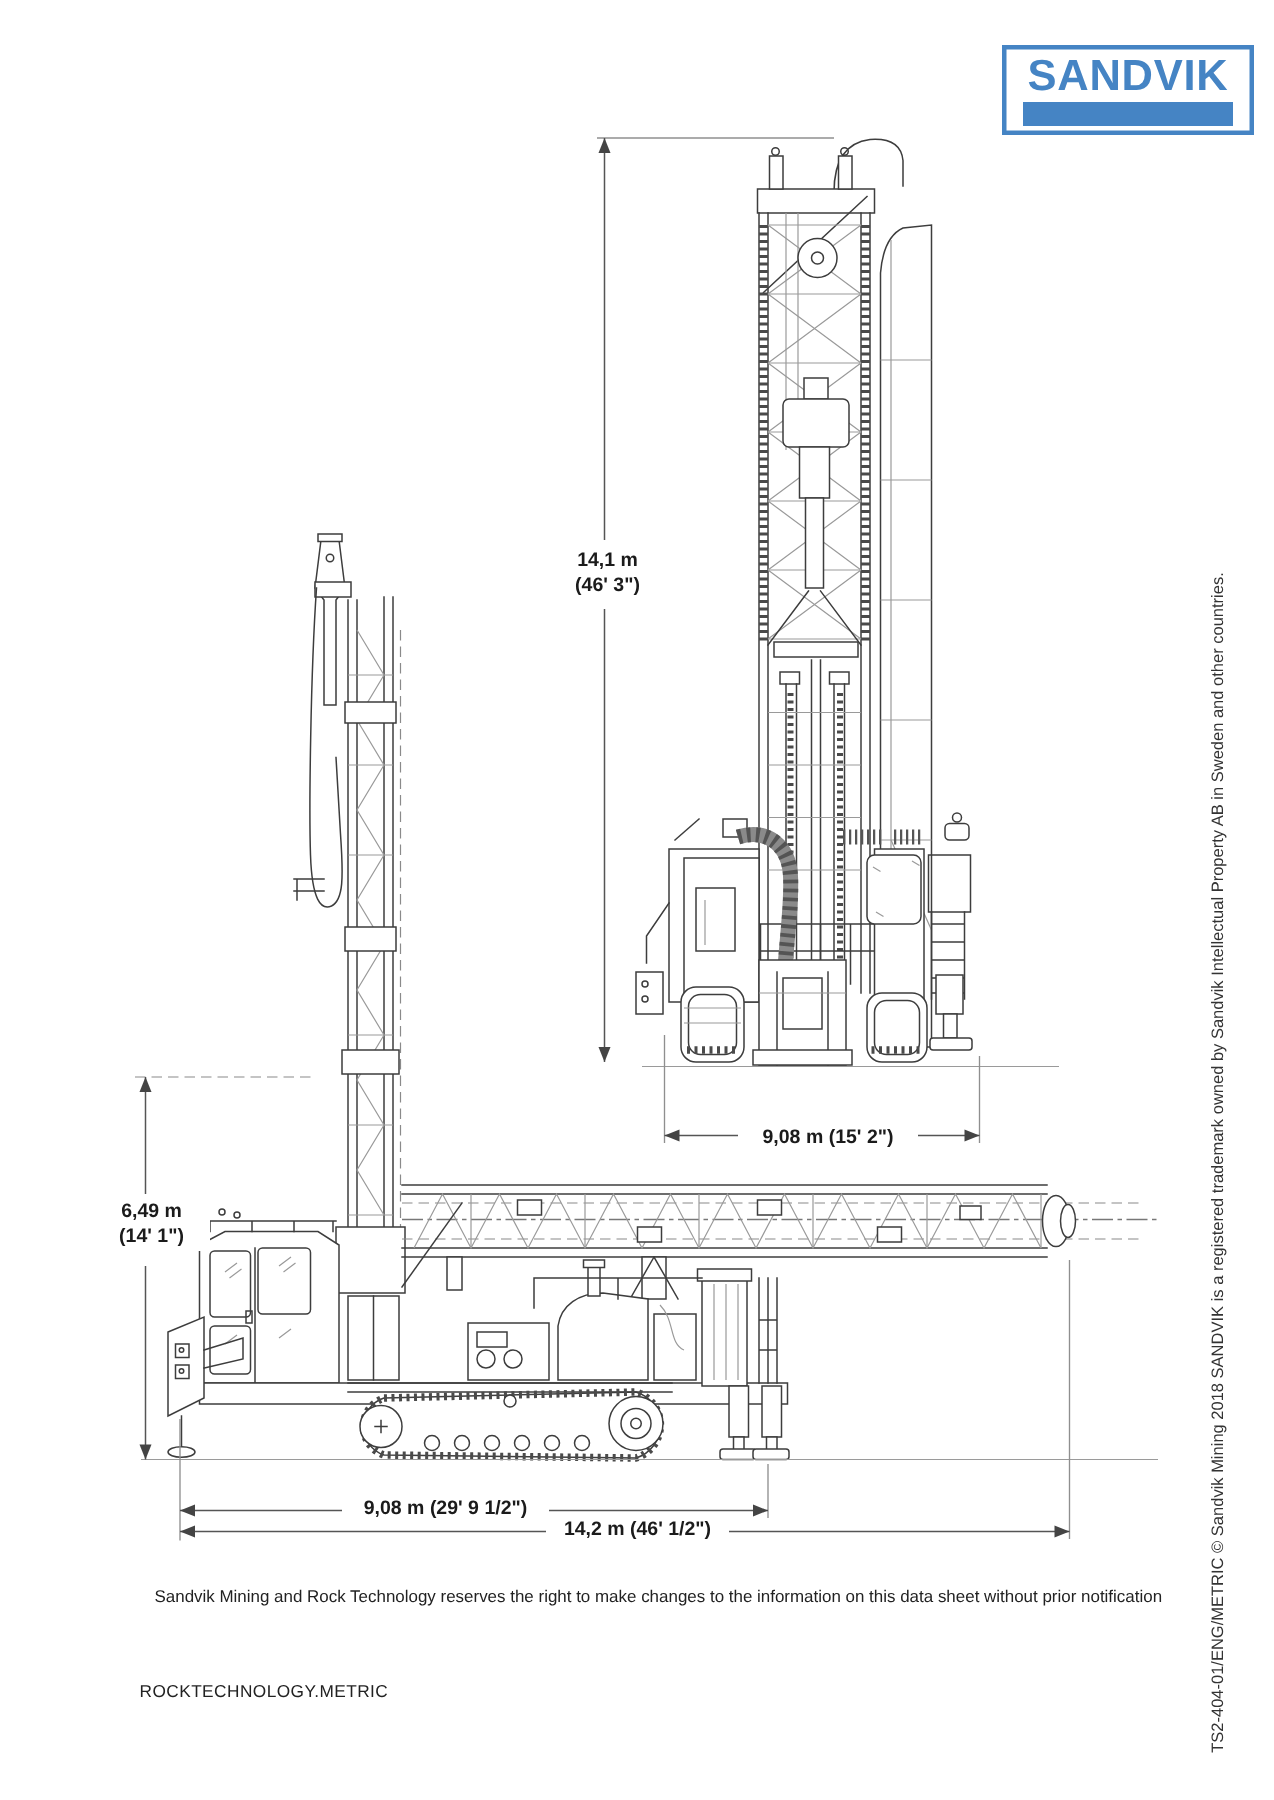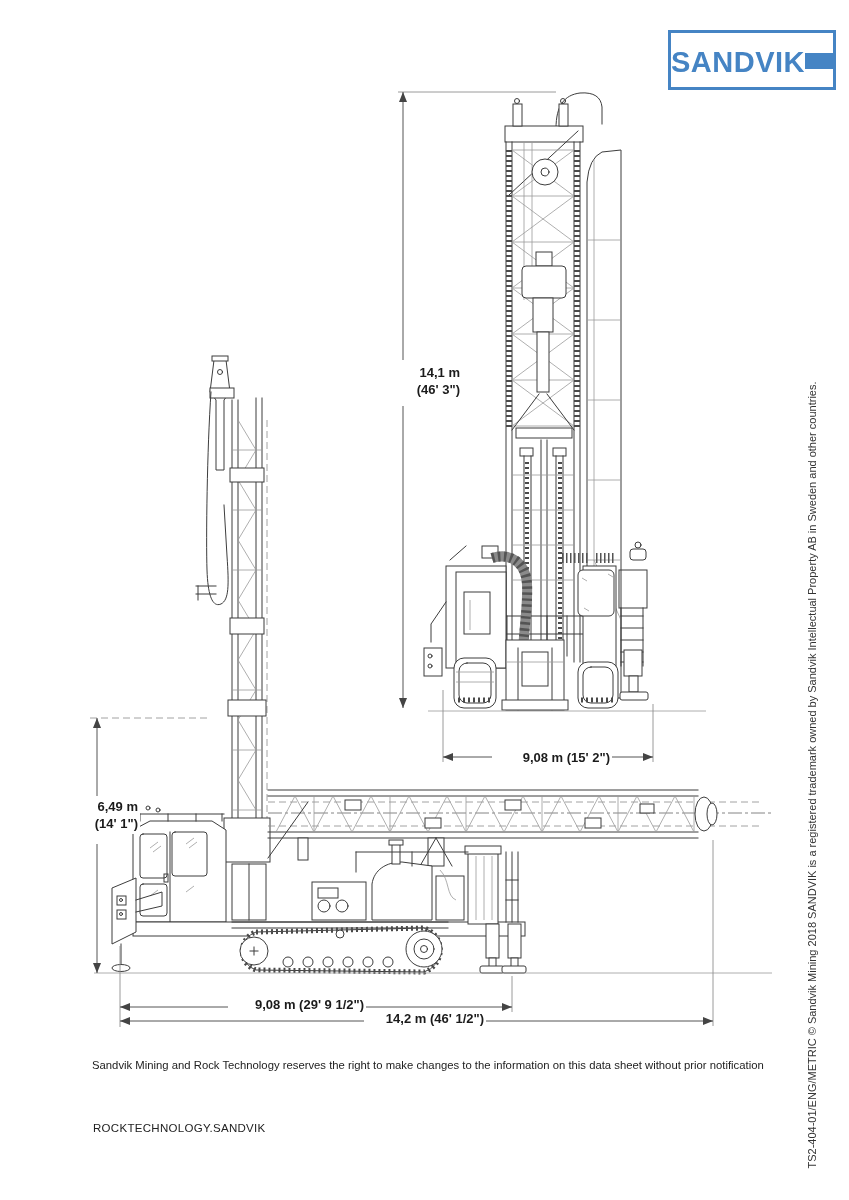--- a/index.html
+++ b/index.html
@@ -16,28 +16,28 @@
   .studs{stroke:#4a4a4a;stroke-width:6;stroke-dasharray:2 3;fill:none}
   .studs2{stroke:#4a4a4a;stroke-width:4;stroke-dasharray:2 3;fill:none}
   .tread{stroke:#4a4a4a;stroke-width:5;stroke-dasharray:2 3;fill:none}
   .hose{stroke:#8a8a8a;stroke-width:10;fill:none}
   .hosecoil{stroke:#3d3d3d;stroke-width:10;stroke-dasharray:2.5 3.5;fill:none;opacity:.7}
   .dashdot{stroke:#777;stroke-width:.9;fill:none;stroke-dasharray:14 3 3 3}
   .dash{stroke:#8a8a8a;stroke-width:.8;fill:none;stroke-dasharray:7 4}
   .hatch{stroke:#555;stroke-width:10;stroke-dasharray:1.5 2.5;fill:none}
 
   .dimlabel{position:absolute;background:#fff;font-weight:700;font-size:13px;color:#1b1b1b;
-            text-align:right;line-height:1.3;padding:1px 2px;white-space:nowrap;z-index:5}
+            text-align:center;line-height:1.3;padding:1px 2px;white-space:nowrap;z-index:5}
   .logo{position:absolute;left:668px;top:30px;width:168px;height:60px;border:3px solid #4584c4;
-        box-sizing:border-box;background:#fff;display:flex;flex-direction:row;align-items:center;z-index:6}
+        box-sizing:border-box;background:#fff;display:flex;flex-direction:column;align-items:center;z-index:6}
   .logo .word{font-weight:700;font-size:29px;letter-spacing:.5px;color:#4584c4;line-height:1;margin-top:4px}
   .logo .bar{width:140px;height:16px;background:#4584c4;margin-top:2px}
   .sidenote{position:absolute;left:812px;top:775px;transform:translate(-50%,-50%) rotate(-90deg);
             white-space:nowrap;font-size:11px;color:#333;z-index:5}
-  .disclaimer{position:absolute;left:92px;top:1057px;font-size:11.3px;color:#222;line-height:1.5;z-index:5}
+  .disclaimer{position:absolute;left:103px;top:1057px;font-size:11.3px;color:#222;line-height:1.5;z-index:5}
   .website{position:absolute;left:93px;top:1122px;font-size:11.5px;color:#222;letter-spacing:.3px;z-index:5}
 </style>
 </head>
 <body>
 
 <div id="page">
 
   <div class="logo">
     <div class="word">SANDVIK</div>
     <div class="bar"></div>
@@ -298,15 +298,15 @@
     <div>(14' 1")</div>
   </div>
   <div class="dimlabel" style="left:228px;top:996px;width:134px">9,08 m (29' 9 1/2")</div>
   <div class="dimlabel" style="left:364px;top:1010px;width:118px">14,2 m (46' 1/2")</div>
 
   <div class="sidenote">TS2-404-01/ENG/METRIC © Sandvik Mining 2018 SANDVIK is a registered trademark owned by Sandvik Intellectual Property AB in Sweden and other countries.</div>
 
   <div class="disclaimer">
     <div>Sandvik Mining and Rock Technology reserves the right to make changes to the information on this data sheet without prior notification</div>
   </div>
-  <div class="website">ROCKTECHNOLOGY.SANDVIK</div>
+  <div class="website">ROCKTECHNOLOGY.METRIC</div>
 
 </div>
 
 </body></html>

